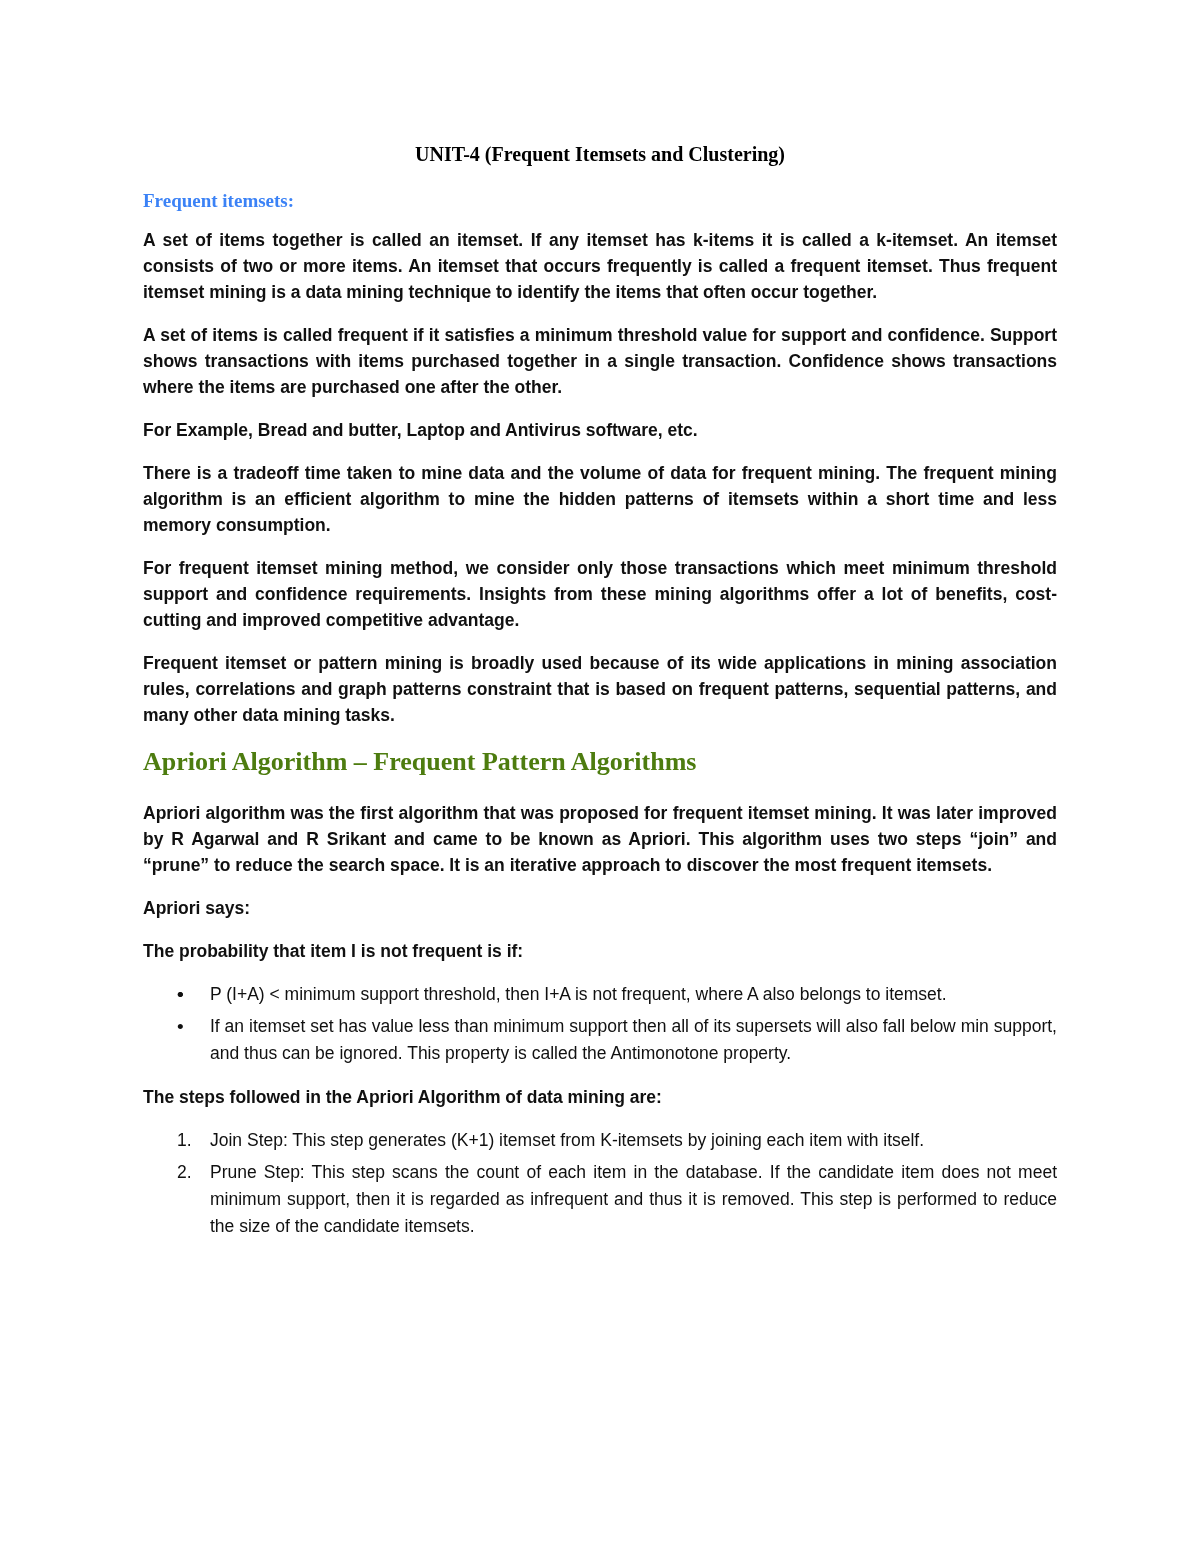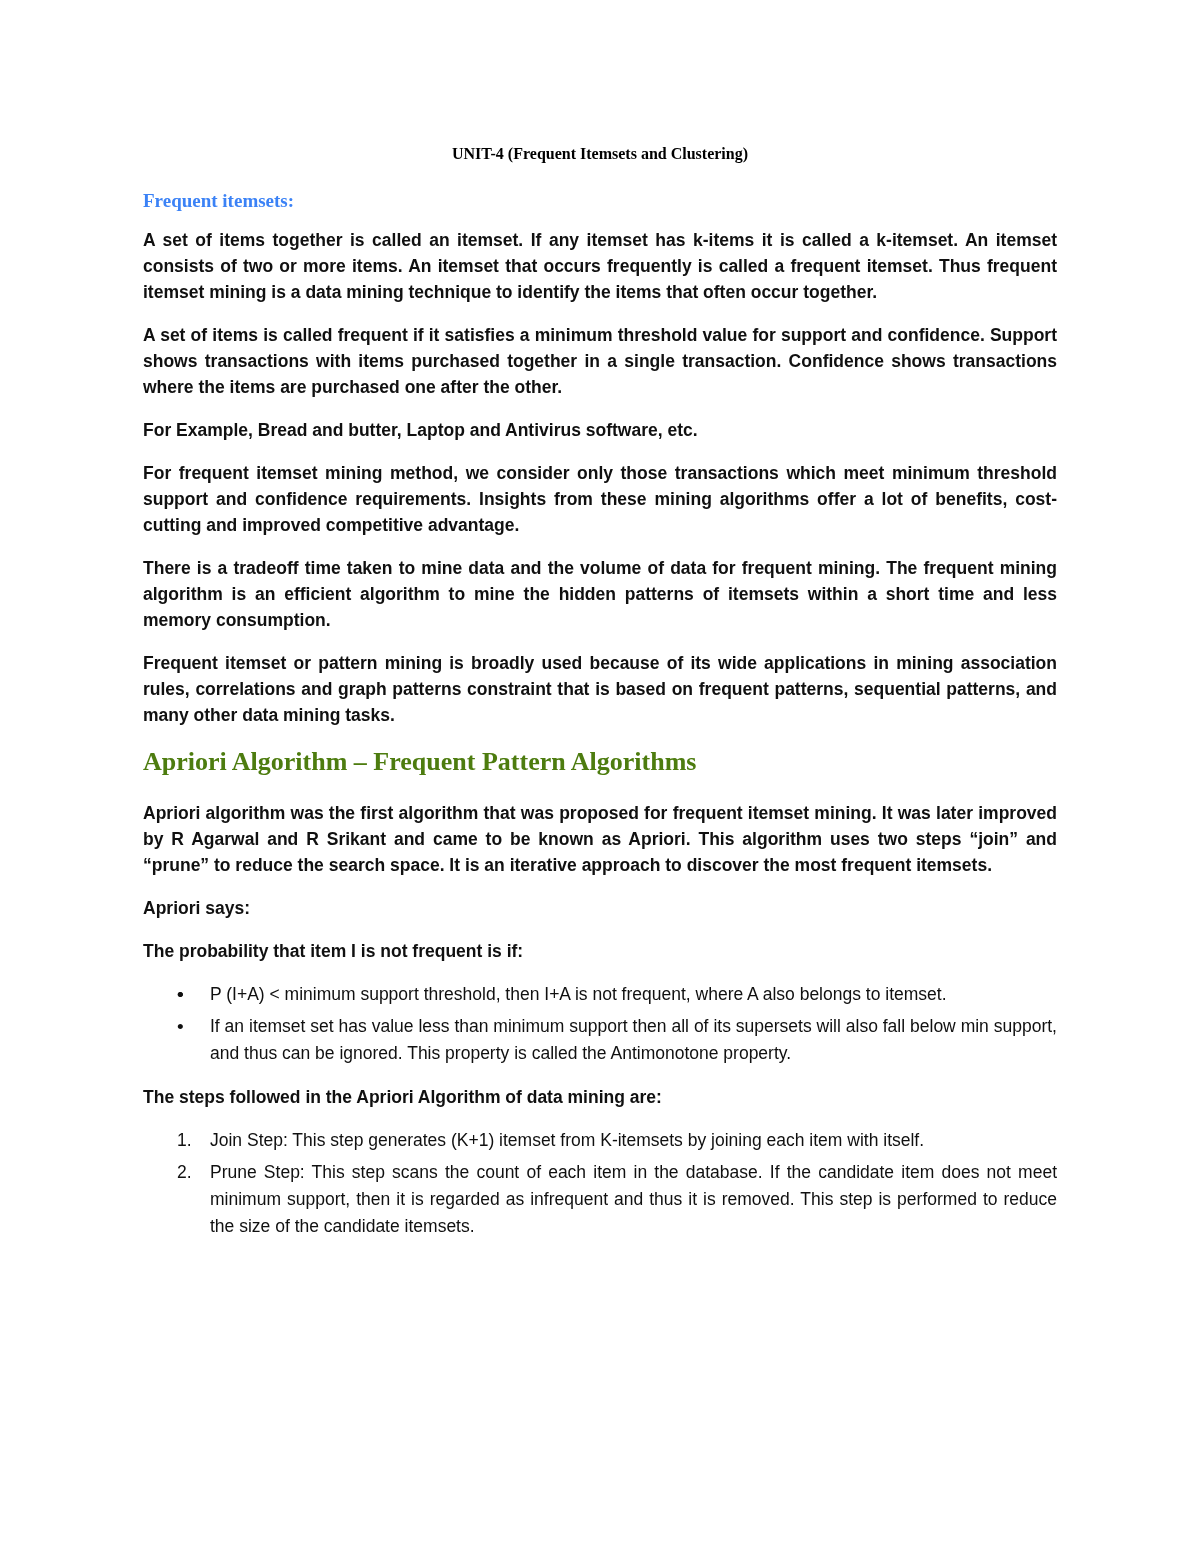--- a/index.html
+++ b/index.html
@@ -15,21 +15,21 @@
     box-sizing: border-box;
     padding: 140px 143px 40px 143px;
     color: #101010;
     font-family: "Liberation Sans", sans-serif;
     font-size: 17.5px;
     line-height: 26px;
   }
   .doc-title {
     font-family: "Liberation Serif", serif;
     font-weight: bold;
-    font-size: 16px;
+    font-size: 20px;
     line-height: 28px;
     text-align: center;
     margin: 0 0 20px 0;
     color: #000000;
   }
   .section-heading {
     font-family: "Liberation Serif", serif;
     font-weight: bold;
     font-size: 19px;
     line-height: 26px;
@@ -76,23 +76,23 @@
   <h1 class="doc-title">UNIT-4 (Frequent Itemsets and Clustering)</h1>
 
   <h2 class="section-heading">Frequent itemsets:</h2>
 
   <p class="body-para">A set of items together is called an itemset. If any itemset has k-items it is called a k-itemset. An itemset consists of two or more items. An itemset that occurs frequently is called a frequent itemset. Thus frequent itemset mining is a data mining technique to identify the items that often occur together.</p>
 
   <p class="body-para">A set of items is called frequent if it satisfies a minimum threshold value for support and confidence. Support shows transactions with items purchased together in a single transaction. Confidence shows transactions where the items are purchased one after the other.</p>
 
   <p class="body-para">For Example, Bread and butter, Laptop and Antivirus software, etc.</p>
 
+  <p class="body-para">There is a tradeoff time taken to mine data and the volume of data for frequent mining. The frequent mining algorithm is an efficient algorithm to mine the hidden patterns of itemsets within a short time and less memory consumption.</p>
+
   <p class="body-para">For frequent itemset mining method, we consider only those transactions which meet minimum threshold support and confidence requirements. Insights from these mining algorithms offer a lot of benefits, cost-cutting and improved competitive advantage.</p>
-
-  <p class="body-para">There is a tradeoff time taken to mine data and the volume of data for frequent mining. The frequent mining algorithm is an efficient algorithm to mine the hidden patterns of itemsets within a short time and less memory consumption.</p>
 
   <p class="body-para">Frequent itemset or pattern mining is broadly used because of its wide applications in mining association rules, correlations and graph patterns constraint that is based on frequent patterns, sequential patterns, and many other data mining tasks.</p>
 
   <h2 class="section-heading-large">Apriori Algorithm – Frequent Pattern Algorithms</h2>
 
   <p class="body-para">Apriori algorithm was the first algorithm that was proposed for frequent itemset mining. It was later improved by R Agarwal and R Srikant and came to be known as Apriori. This algorithm uses two steps “join” and “prune” to reduce the search space. It is an iterative approach to discover the most frequent itemsets.</p>
 
   <p class="body-para">Apriori says:</p>
 
   <p class="body-para">The probability that item I is not frequent is if:</p>

